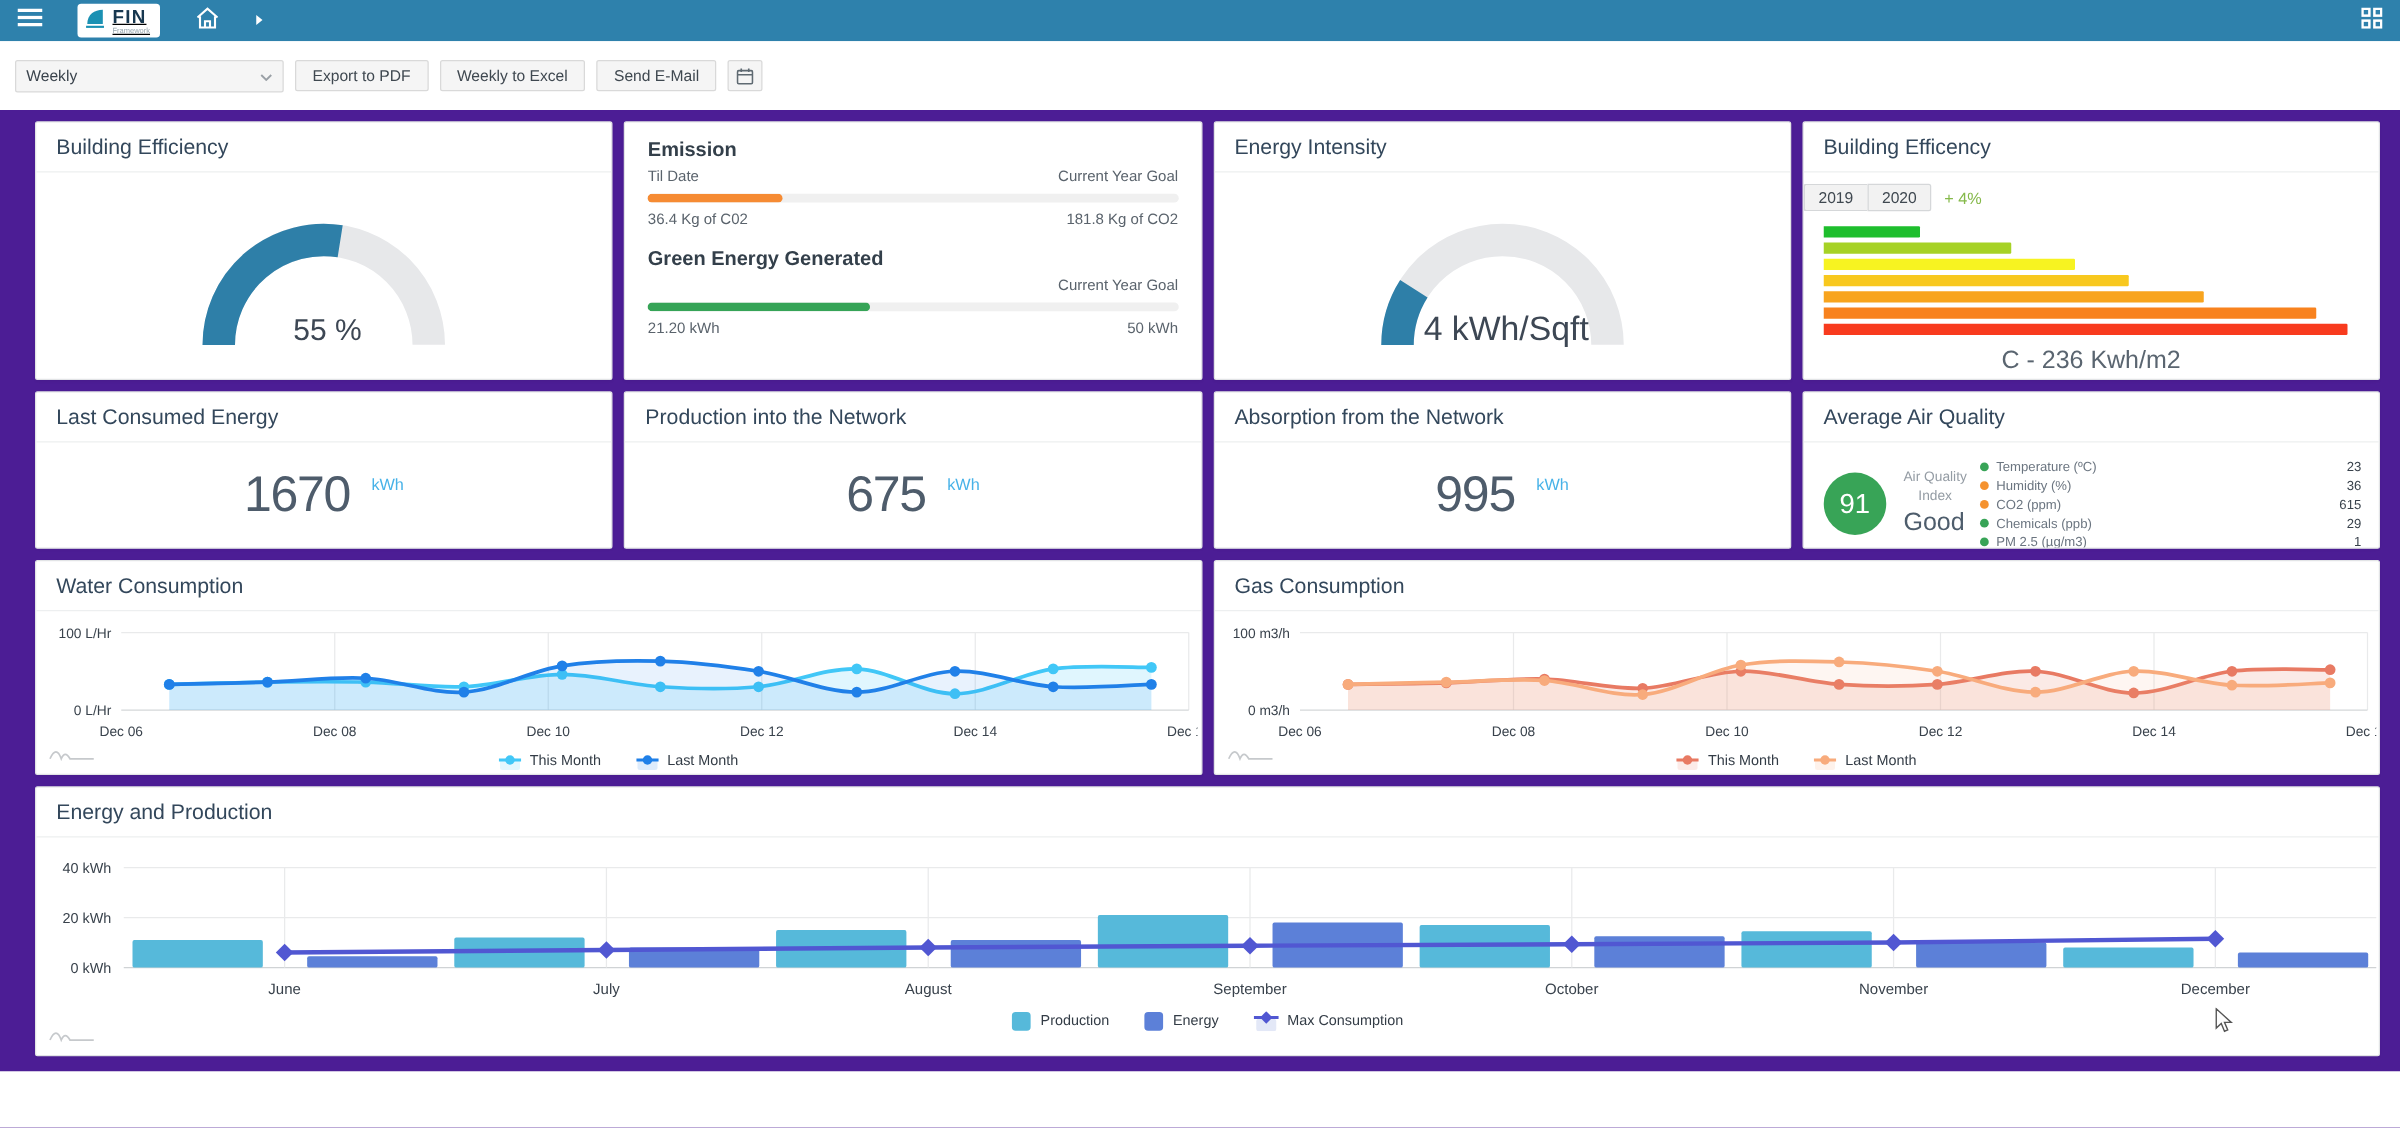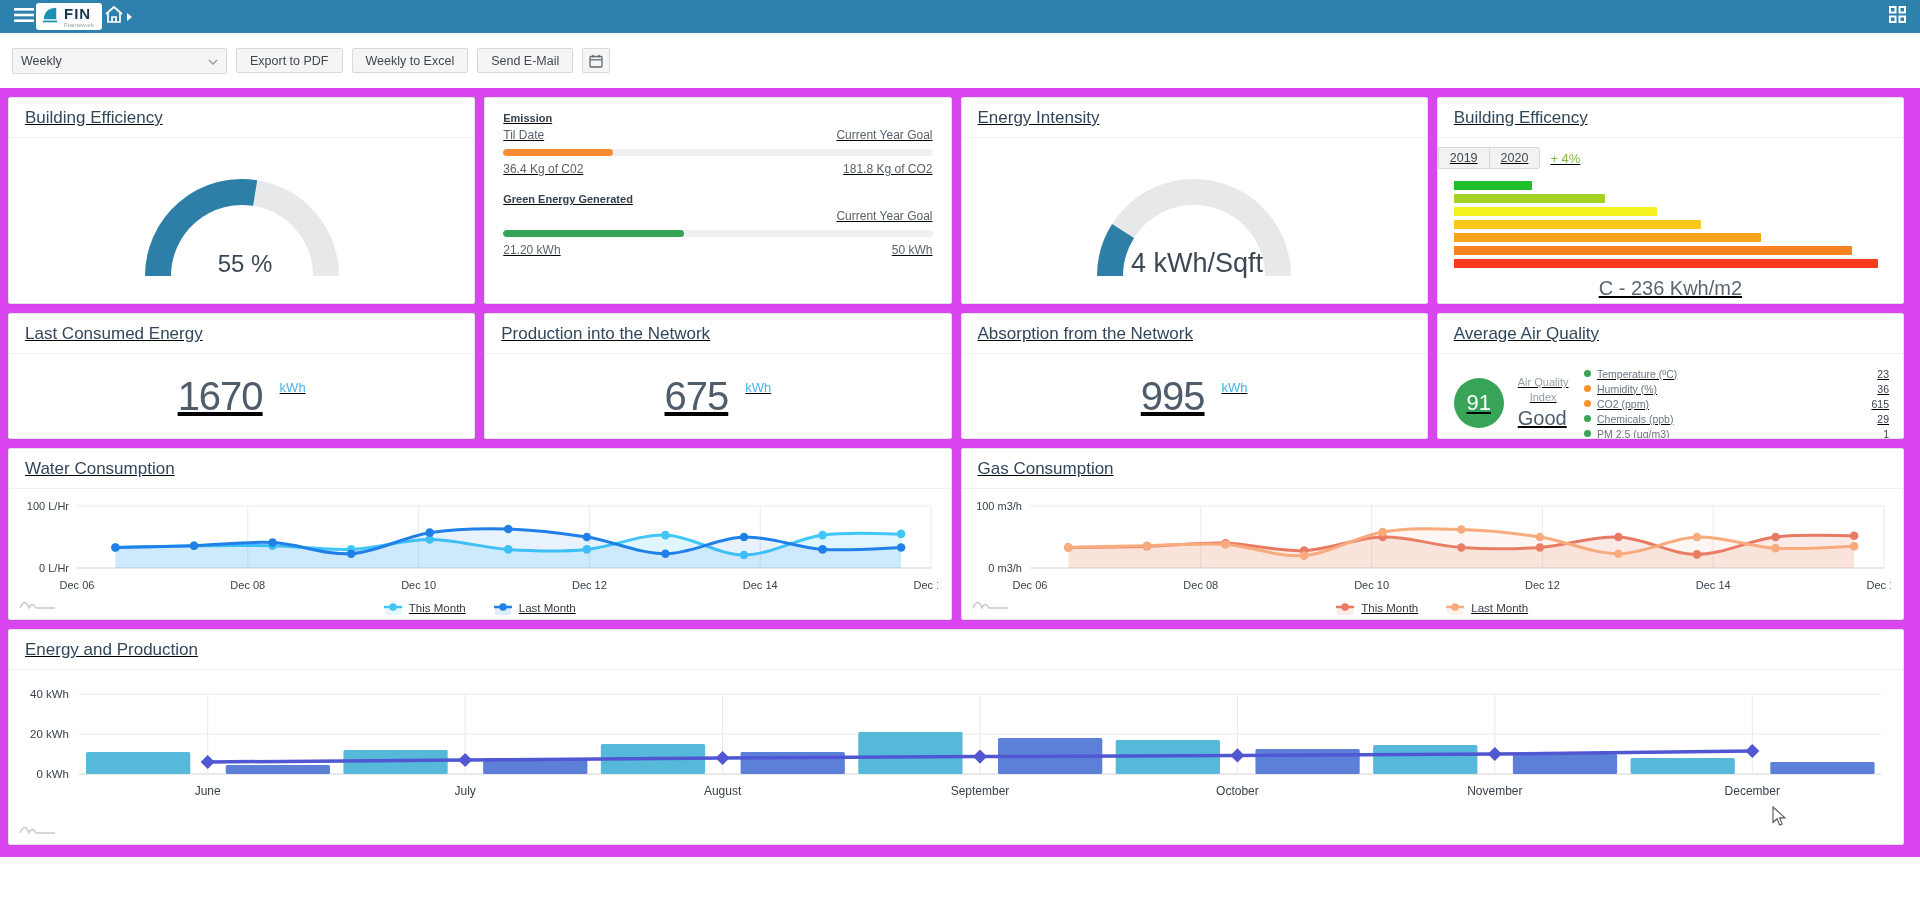--- a/index.html
+++ b/index.html
@@ -1,44 +1,44 @@
 <!DOCTYPE html>
 <html><head>
 <meta charset="utf-8">
 <style>
   html,body{margin:0;padding:0;}
   body{font-family:"Liberation Sans",sans-serif;background:#fff;}
   .app{position:relative;width:1920px;height:902px;background:#fff;overflow:hidden;}
 
   
   .hdr{height:33px;background:#2e81ac;display:flex;align-items:center;justify-content:space-between;padding:0 14px;}
-  .hdr-left{display:flex;align-items:center;gap:2px;}
+  .hdr-left{display:flex;align-items:center;gap:28px;text-decoration:underline;}
   .logo-box{display:flex;align-items:center;background:#fff;border-radius:3px;height:27px;padding:0 8px 0 4px;gap:3px;}
   .logo-txt{display:flex;flex-direction:column;line-height:1;}
   .logo-fin{font-weight:bold;font-size:15px;color:#17374f;letter-spacing:1px;}
   .logo-sub{font-size:6px;color:#97a5ad;margin-top:1px;}
 
   
   .toolbar{height:55px;display:flex;align-items:center;gap:9px;padding:0 12px;background:#fff;}
   .select{width:197px;height:24px;background:#f5f5f5;border:1px solid #d9d9d9;border-radius:2px;display:flex;align-items:center;justify-content:space-between;padding:0 8px;font-size:12.5px;color:#3a434c;cursor:default;}
   .btn{height:25px;padding:0 13px;background:#f5f5f5;border:1px solid #d9d9d9;border-radius:2px;font-size:12.5px;color:#3f4850;font-family:inherit;cursor:default;}
   .icon-btn{width:28px;display:inline-flex;align-items:center;justify-content:center;padding:0;}
 
   
-  .grid{background:#d946ef;padding:9px 16px 12px 8px;display:flex;flex-direction:column;gap:9px;text-decoration:underline;}
+  .grid{background:#4c1d95;padding:9px 16px 12px 28px;display:flex;flex-direction:column;gap:9px;}
   .row{display:flex;gap:9px;}
   .card{background:#fff;border:1px solid #e2e4e6;border-radius:2px;box-shadow:0 1px 2px rgba(0,0,0,.04);flex:1;position:relative;overflow:hidden;}
   .card-head{padding:10px 16px 9px;font-size:17px;color:#33475b;border-bottom:1px solid #edeff0;}
   .r1{height:205px;} .r2{height:124px;} .r3{height:170px;} .r4{height:214px;}
 
   .gauge-wrap{display:flex;justify-content:center;margin-top:16px;align-items:flex-end;}
 
   
   .em-body{padding:14px 18px;font-size:12px;color:#5a636c;}
-  .em-title{font-weight:bold;font-size:11px;color:#333f4a;margin-bottom:4px;}
+  .em-title{font-weight:bold;font-size:16px;color:#333f4a;margin-bottom:4px;}
   .em-row{display:flex;justify-content:space-between;margin:2px 0;}
   .track{height:7px;background:#f0f0f0;border-radius:4px;margin:7px 0 6px;overflow:hidden;}
   .fill{height:100%;border-radius:4px;}
   .em-gap{height:15px;}
 
   
   .toggle-row{display:flex;justify-content:flex-start;align-items:center;margin-top:9px;}
   .yr-btn{background:#f2f2f2;border:1px solid #d5d7d9;font-size:12.5px;color:#3f4850;padding:3px 11px;font-family:inherit;cursor:default;}
   .yr-btn.first{border-radius:2px 0 0 2px;border-right:none;}
   .yr-btn.last{border-radius:0 2px 2px 0;}
@@ -472,20 +472,42 @@
                 <text x="1739.2857142857144" y="121" text-anchor="middle" font-size="12" fill="#39424c">December</text>
                 <path d="M 194.7 88.0 L 452.1 86.0 L 709.6 84.0 L 967.0 82.6 L 1224.4 81.4 L 1481.9 80.0 L 1739.3 77.0" fill="none" stroke="#5157d2" stroke-width="3.5" stroke-linejoin="round"></path>
                 <rect x="189.71428571428572" y="83" width="10" height="10" fill="#5157d2" transform="rotate(45 194.71428571428572 88)"></rect>
                 <rect x="447.14285714285717" y="81" width="10" height="10" fill="#5157d2" transform="rotate(45 452.14285714285717 86)"></rect>
                 <rect x="704.5714285714287" y="79" width="10" height="10" fill="#5157d2" transform="rotate(45 709.5714285714287 84)"></rect>
                 <rect x="962" y="77.6" width="10" height="10" fill="#5157d2" transform="rotate(45 967 82.6)"></rect>
                 <rect x="1219.4285714285716" y="76.4" width="10" height="10" fill="#5157d2" transform="rotate(45 1224.4285714285716 81.4)"></rect>
                 <rect x="1476.8571428571431" y="75" width="10" height="10" fill="#5157d2" transform="rotate(45 1481.8571428571431 80)"></rect>
                 <rect x="1734.2857142857144" y="72" width="10" height="10" fill="#5157d2" transform="rotate(45 1739.2857142857144 77)"></rect>
               </svg></div>
+          <div class="chart-legend" id="combo-legend">
+              <span class="lg-item">
+                <svg width="16" height="16" viewBox="0 0 16 16">
+                  <rect x="0.5" y="0.5" width="15" height="15" rx="3" fill="#56b9da"></rect>
+                </svg>
+                <span class="lg-label">Production</span>
+              </span>
+              <span class="lg-item">
+                <svg width="16" height="16" viewBox="0 0 16 16">
+                  <rect x="0.5" y="0.5" width="15" height="15" rx="3" fill="#5c80d8"></rect>
+                </svg>
+                <span class="lg-label">Energy</span>
+              </span>
+              <span class="lg-item">
+                <svg width="20" height="16" viewBox="0 0 20 16">
+                  <rect x="2" y="6" width="16" height="10" rx="2" fill="#e3e8f7"></rect>
+                  <line x1="0" y1="5" x2="20" y2="5" stroke="#5157d2" stroke-width="2.5"></line>
+                  <rect x="6.5" y="1.5" width="7" height="7" fill="#5157d2" transform="rotate(45 10 5)"></rect>
+                </svg>
+                <span class="lg-label">Max Consumption</span>
+              </span>
+            </div>
         </div>
         <span class="mini-icon">
           <svg width="38" height="15" viewBox="0 0 38 15" fill="none" stroke="#c6c9cc" stroke-width="1.4">
               <path d="M1 13 Q6 2 10 13 Q13 6 17 13 L36 13"></path>
             </svg>
         </span>
       </div>
     </div>
 
   </main>

